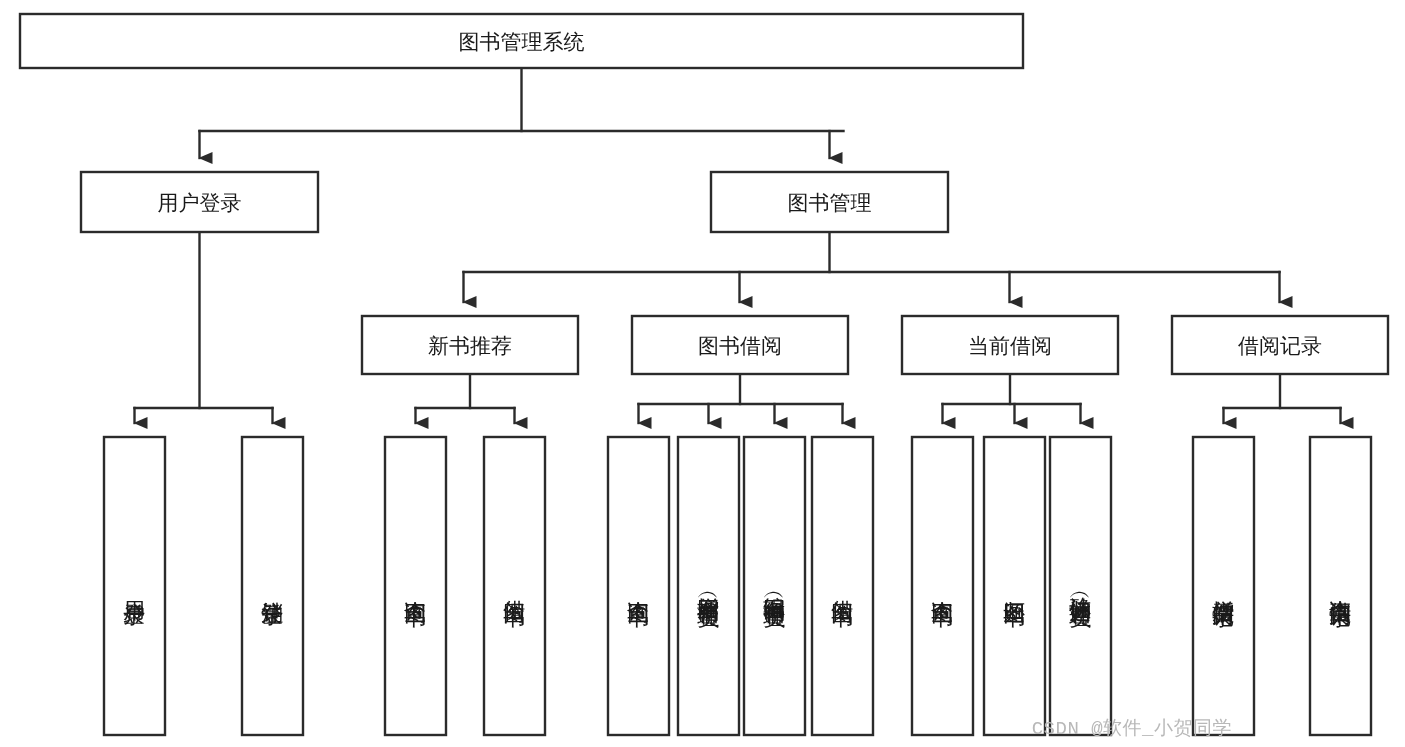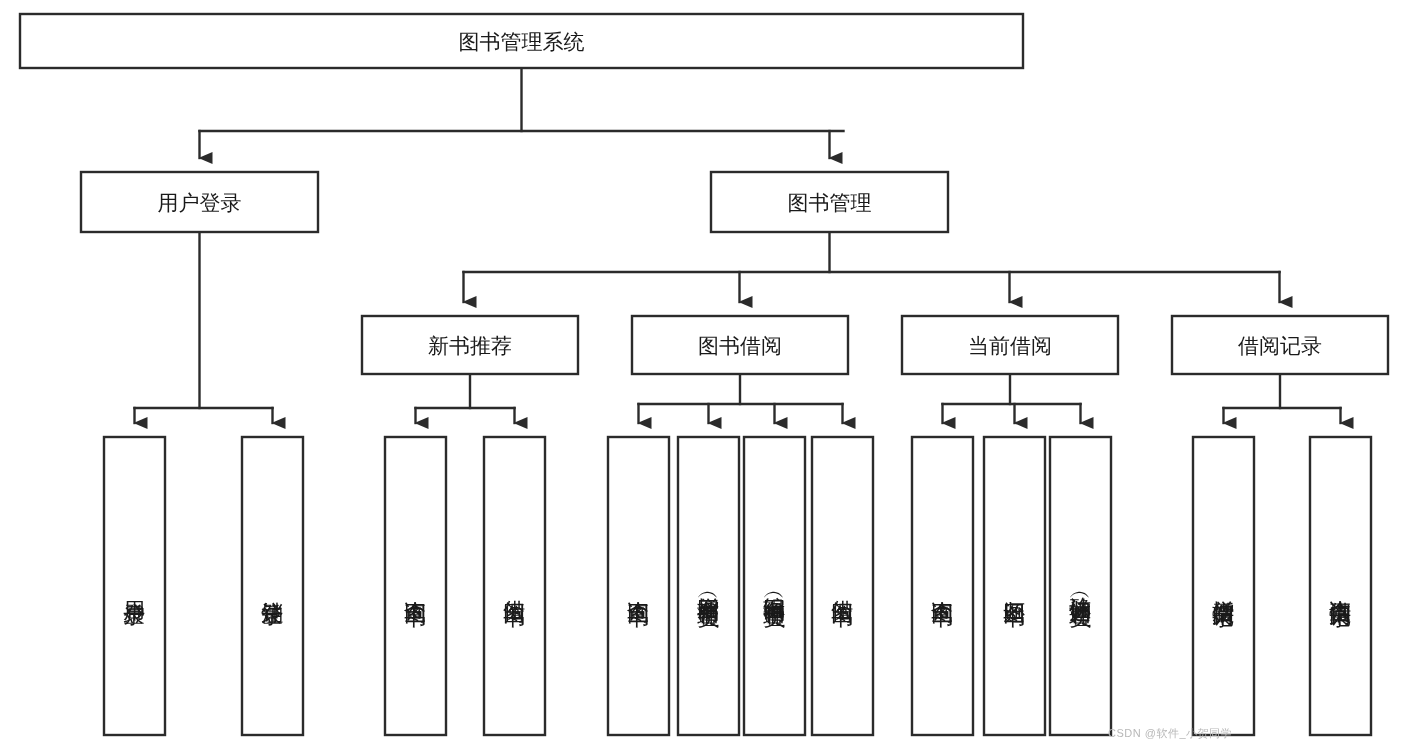--- a/index.html
+++ b/index.html
@@ -61,22 +61,22 @@
     align-items: center;
     justify-content: center;
     text-align: center;
     white-space: nowrap;
     user-select: none;
   }
   .watermark {
     position: absolute;
     right: 8px;
     bottom: 6px;
-    font-family: Liberation Sans, sans-serif;
-    font-size: 11px;
+    font-family: Liberation Mono, monospace;
+    font-size: 19px;
     color: #b8b8b8;
     white-space: nowrap;
     letter-spacing: 0.5px;
   }
 </style>
 </head>
 <body>
 
 <div id="diagram-root">
 

